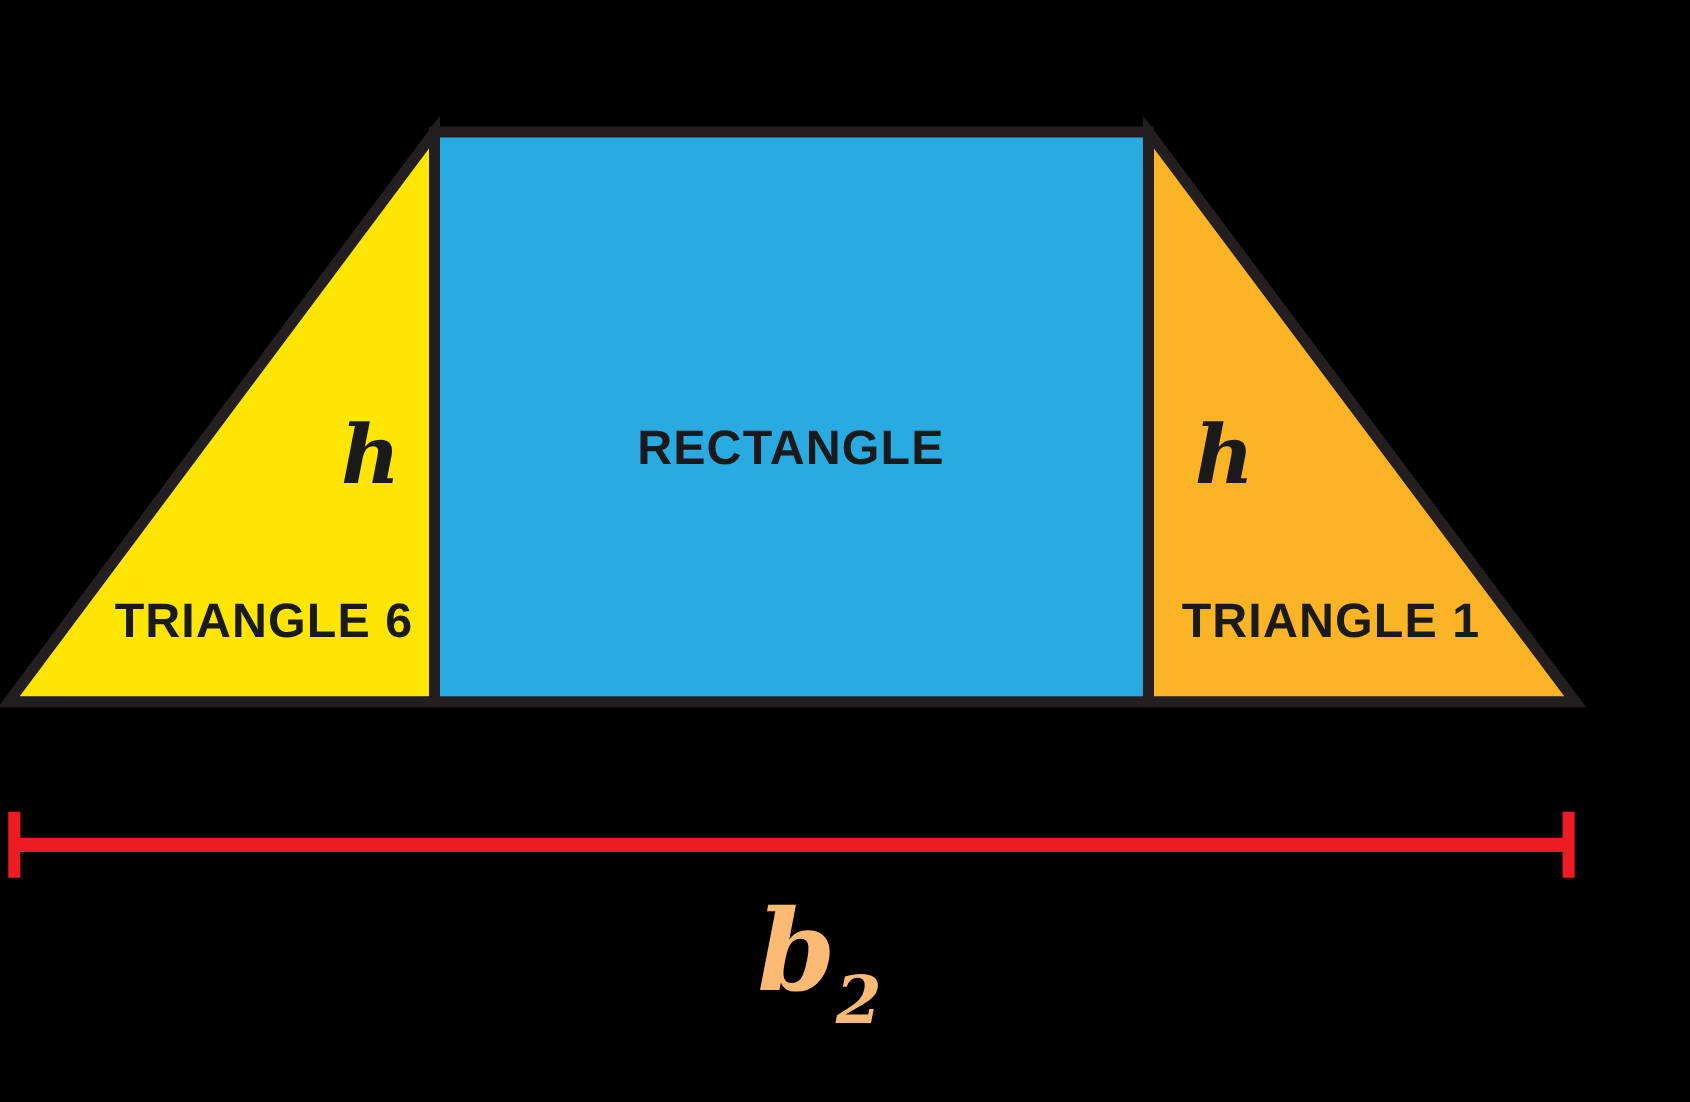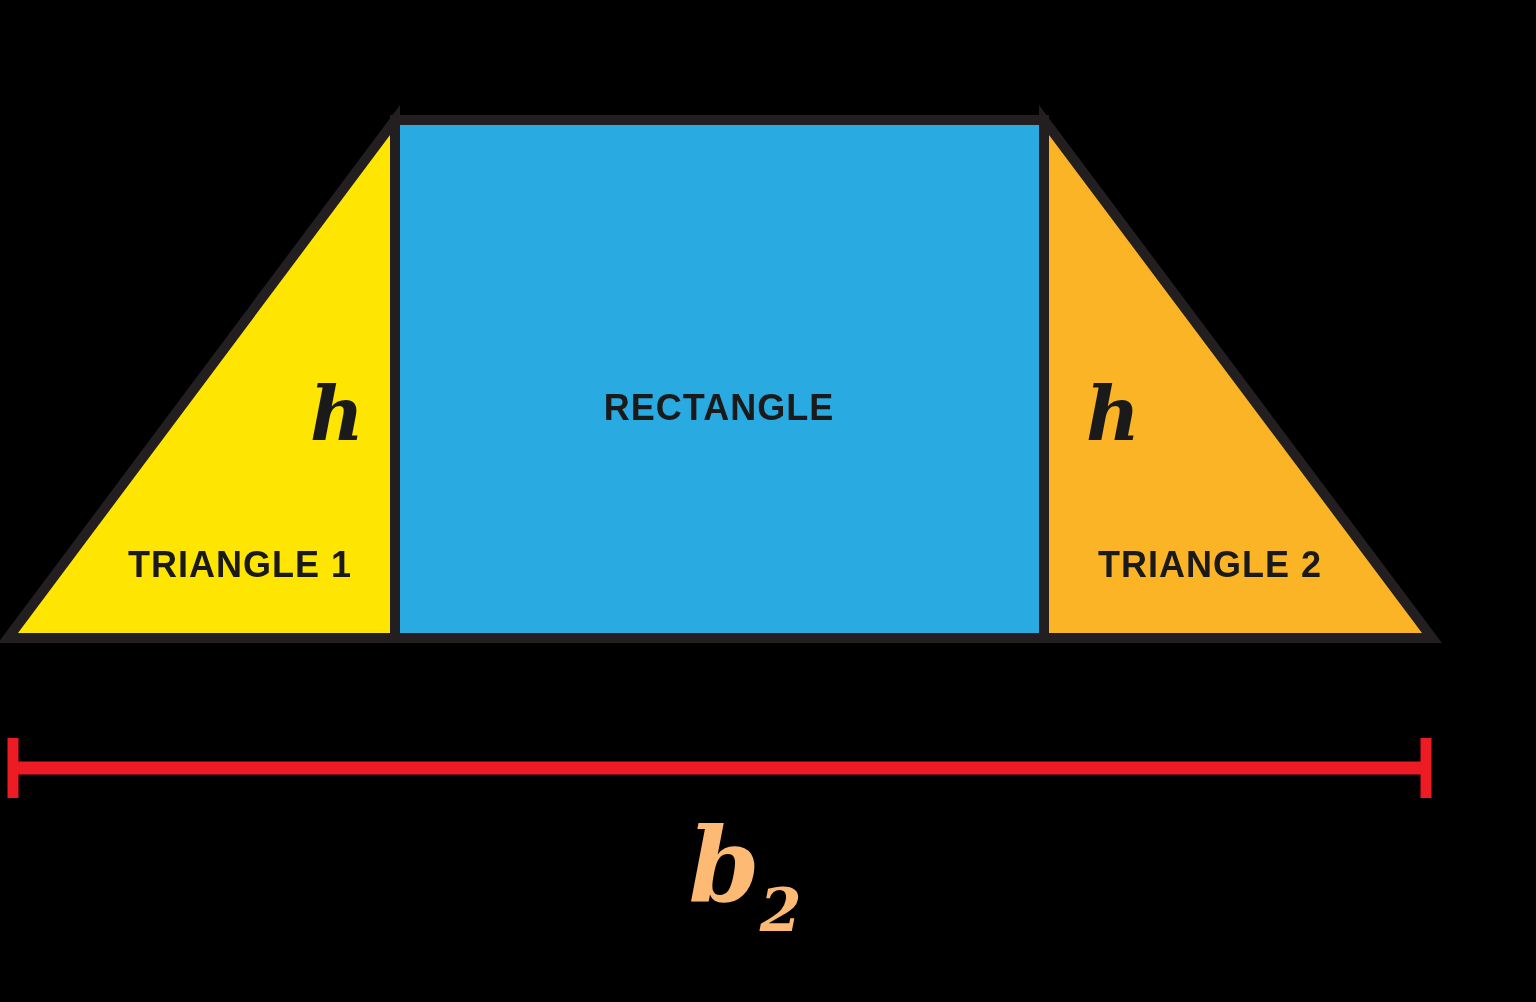--- a/index.html
+++ b/index.html
@@ -28,21 +28,21 @@
     stroke-linejoin: miter;
   }
   .dim {
     stroke-linecap: butt;
   }
   .label {
     position: absolute;
     transform: translate(-50%, -50%);
     color: #1A1A1A;
     font-weight: bold;
-    font-size: 36px;
+    font-size: 44px;
     letter-spacing: 1px;
     white-space: nowrap;
     line-height: 1;
   }
   .h-label {
     font-family: "DejaVu Serif", serif;
     font-style: italic;
     font-weight: bold;
     font-size: 74px;
     letter-spacing: 0;
@@ -77,19 +77,19 @@
     <line class="dim" x1="13" y1="738" x2="13" y2="798" stroke-width="11" stroke="#EC1B24"></line>
     <line class="dim" x1="1426" y1="738" x2="1426" y2="798" stroke-width="11" stroke="#EC1B24"></line>
   </svg>
 
   <div class="label h-label" style="left:337px; top:414px;">h</div>
 
   <div class="label h-label" style="left:1113px; top:414px;">h</div>
 
   <div class="label" style="left:719px; top:408px;">RECTANGLE</div>
 
-  <div class="label" style="left:240px; top:565px;">TRIANGLE 1</div>
+  <div class="label" style="left:240px; top:565px;">TRIANGLE 6</div>
 
-  <div class="label" style="left:1210px; top:565px;">TRIANGLE 2</div>
+  <div class="label" style="left:1210px; top:565px;">TRIANGLE 1</div>
 
   <div class="label b2-label" style="left:745px; top:877px;"><span>b</span><span class="sub">2</span></div>
 
 </div>
 
 </body></html>

